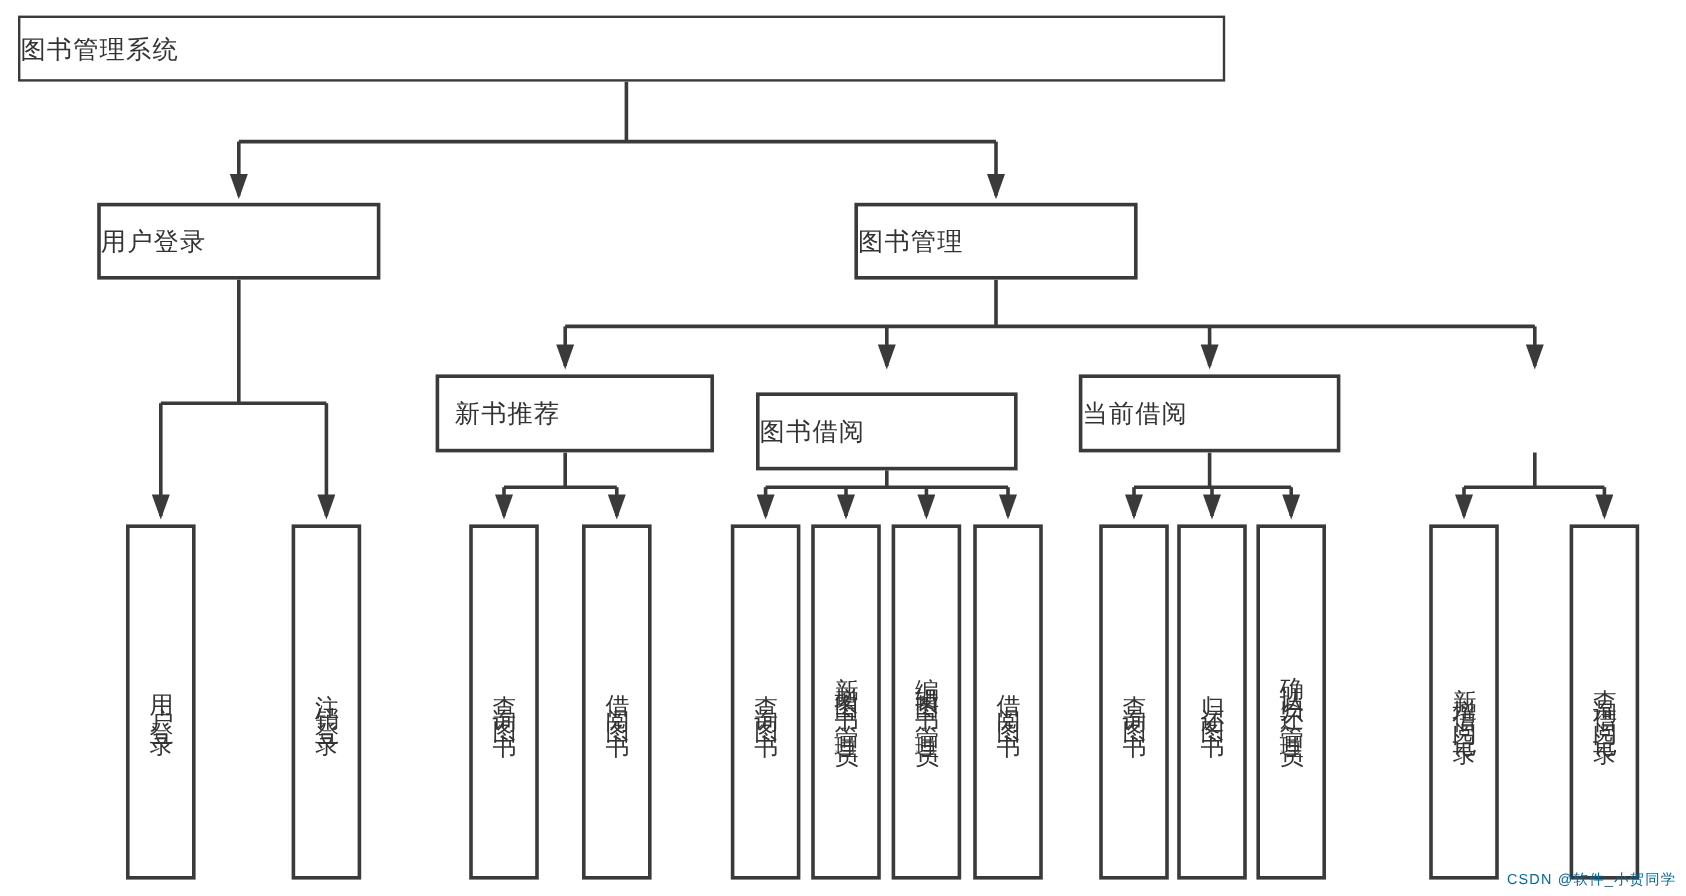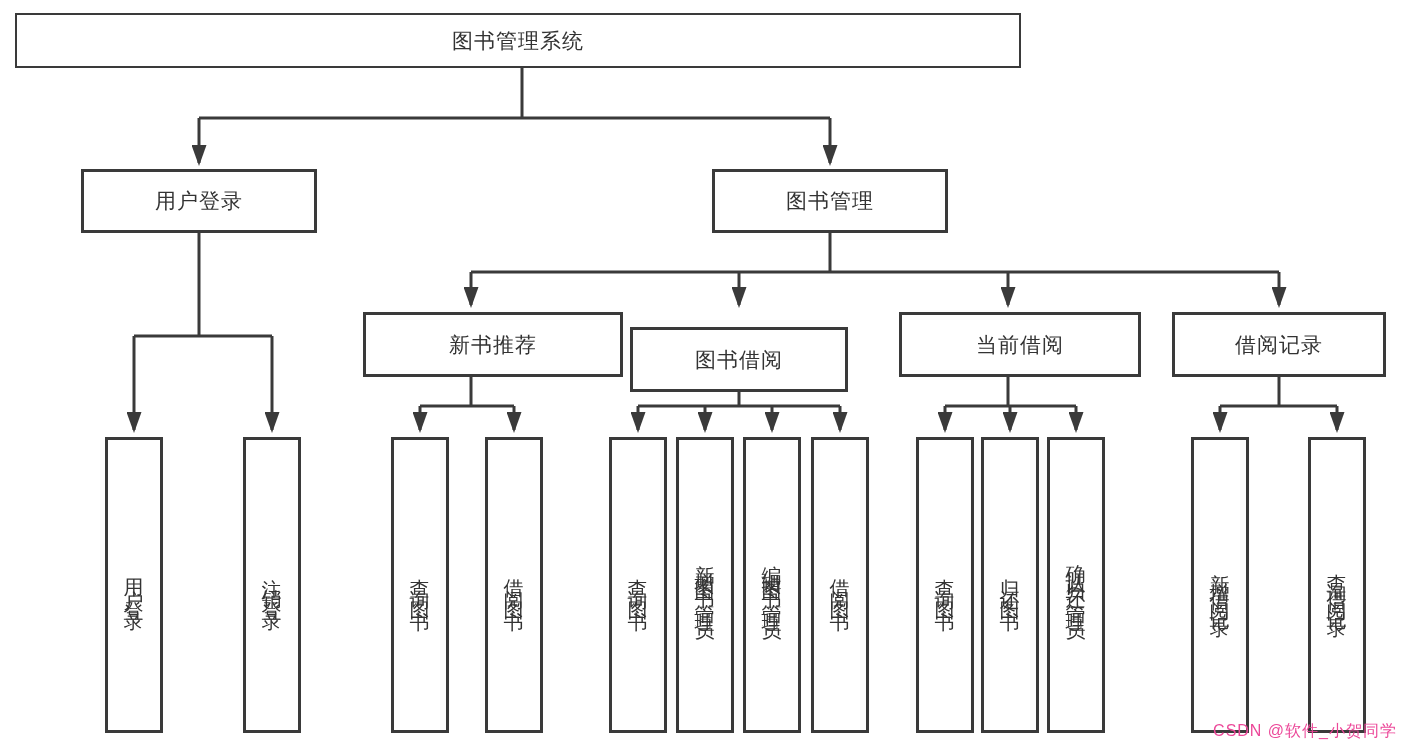--- a/index.html
+++ b/index.html
@@ -14,21 +14,21 @@
     overflow:hidden;
   }
   .connectors{
     position:absolute;left:0;top:0;width:1405px;height:747px;
   }
   .node{
     position:absolute;
     box-sizing:border-box;
     border:3px solid #3a3a3a;
     background:#ffffff;
-    display:flex;align-items:center;justify-content:center;
+    display:flex;align-items:center;justify-content:flex-start;
     color:#333333;
     font-size:21px;
     letter-spacing:1px;
   }
   .node.root{
     left:15px;top:13px;width:1006px;height:55px;
     border-width:2px;
   }
   .node.lvl2{top:169px;width:236px;height:64px;}
   .node.lvl2.left{left:81px;}
@@ -45,22 +45,22 @@
     writing-mode:vertical-rl;
     text-orientation:mixed;
     line-height:1;
     font-size:20px;
     color:#333333;
     white-space:nowrap;
   }
   .watermark{
     position:absolute;
     right:8px;bottom:5px;
-    font-size:16px;
-    color:#ec4899;
+    font-size:12px;
+    color:#0369a1;
     letter-spacing:1px;
     pointer-events:none;
   }
 </style>
 </head>
 <body>
 
 <div class="canvas">
 
   <svg class="connectors" viewBox="0 0 1405 747" xmlns="http://www.w3.org/2000/svg" aria-hidden="true">
@@ -110,31 +110,28 @@
     <span>图书管理系统</span>
   </div>
 
   <div class="node lvl2 left">
     <span>用户登录</span>
   </div>
   <div class="node lvl2 right">
     <span>图书管理</span>
   </div>
 
-  <div class="node lvl3" style="left:363px;width:260px;">
+  <div class="node lvl3" style="left:363px;width:232px;padding-left:13px;">
     <span>新书推荐</span>
   </div>
   <div class="node lvl3" style="left:630px;width:218px;margin-top:15px;">
     <span>图书借阅</span>
   </div>
-  <div class="node lvl3" style="left:899px;width:242px;">
+  <div class="node lvl3" style="left:899px;width:218px;">
     <span>当前借阅</span>
-  </div>
-  <div class="node lvl3" style="left:1172px;width:214px;">
-    <span>借阅记录</span>
   </div>
 
   <div class="leaf" style="left:105px;">
     <span class="vtext" style="letter-spacing: 11px;">用户登录</span>
   </div>
   <div class="leaf" style="left:243px;">
     <span class="vtext" style="letter-spacing: 11px;">注销登录</span>
   </div>
 
   <div class="leaf" style="left:391px;">

